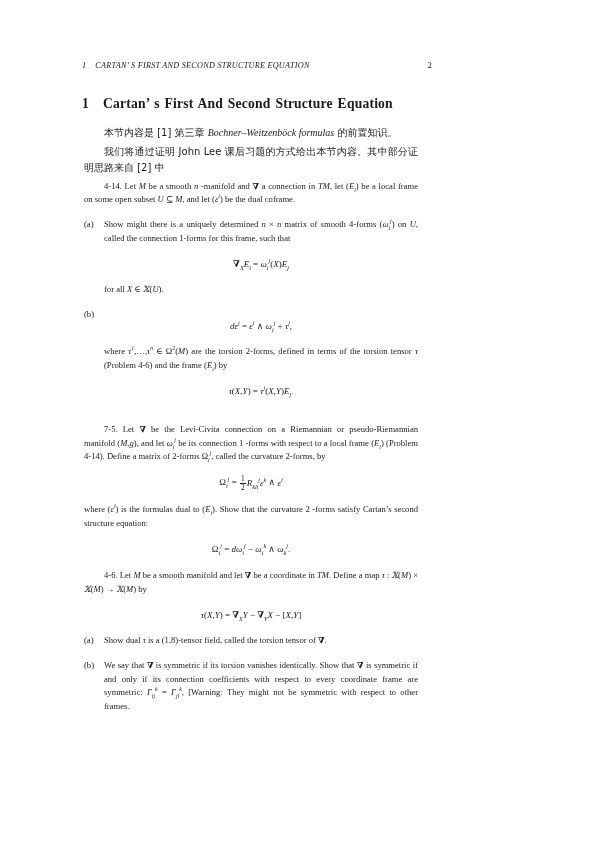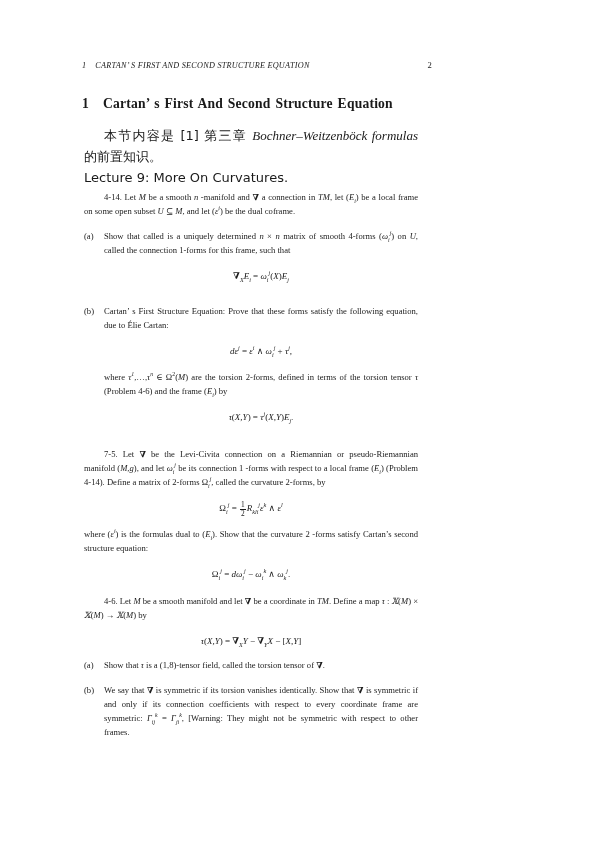--- a/index.html
+++ b/index.html
@@ -66,21 +66,21 @@
     text-align: justify;
   }
   p {
     margin: 0;
   }
   .indent {
     text-indent: 20px;
   }
   .cjk {
     font-family: "DejaVu Sans", "Liberation Sans", sans-serif;
-    font-size: 13px;
+    font-size: 10px;
   }
   .gap-sm { margin-top: 3px; }
   .gap-lg { margin-top: 13px; }
 
   
   i.m, span.mi {
     font-family: "Liberation Serif", "DejaVu Serif", serif;
     font-style: italic;
   }
   .up { font-style: normal; }
@@ -146,42 +146,42 @@
   </div>
 
   <h1 class="section-title">
     <span class="secnum">1</span><span>Cartan’ s First And Second Structure Equation</span>
   </h1>
 
   <div class="body">
 
     <p class="indent cjk"><span>本节内容是 [1] 第三章 </span><i class="m">Bochner–Weitzenböck formulas</i><span> 的前置知识。</span></p>
 
-    <p class="cjk"><span>Lecture 9: More On Curvatures.</span></p>
+    <p class="indent cjk gap-sm"><span>我们将通过证明 John Lee 课后习题的方式给出本节内容。其中部分证明思路来自 [2] 中</span></p>
 
     <p class="indent gap-sm"><span>4-14.</span>
       <span>Let </span><i class="m">M</i><span> be a smooth </span><i class="m">n</i><span> -manifold and </span><span class="nabla">∇</span><span> a connection in </span><i class="m">TM</i><span>, let </span>(<i class="m">E<sub class="mm">i</sub></i>)<span> be a local frame on some open subset </span><i class="m">U</i> ⊆ <i class="m">M</i><span>, and let </span>(<i class="m">ε<sup class="mm">i</sup></i>)<span> be the dual coframe.</span>
     </p>
 
     <div class="item">
       <div class="lbl">(a)</div>
       <div class="cnt">
-        <span>Show that called is a uniquely determined </span><i class="m">n</i> × <i class="m">n</i><span> matrix of smooth 4-forms </span>(<i class="m">ω<sub class="mm">i</sub><sup class="mm">j</sup></i>)<span> on </span><i class="m">U</i><span>, called the connection 1-forms for this frame, such that</span>
+        <span>Show might there is a uniquely determined </span><i class="m">n</i> × <i class="m">n</i><span> matrix of smooth 4-forms </span>(<i class="m">ω<sub class="mm">i</sub><sup class="mm">j</sup></i>)<span> on </span><i class="m">U</i><span>, called the connection 1-forms for this frame, such that</span>
 
         <div class="eq">
           <span class="nabla">∇</span><sub class="mm">X</sub><i class="m">E<sub class="mm">i</sub></i> = <i class="m">ω<sub class="mm">i</sub><sup class="mm">j</sup></i>(<i class="m">X</i>)<i class="m">E<sub class="mm">j</sub></i>
         </div>
 
+        <div><span>for all </span><i class="m">X</i> ∈ <span class="script">𝕏</span>(<i class="m">U</i>).</div>
       </div>
     </div>
 
     <div class="item">
       <div class="lbl">(b)</div>
       <div class="cnt">
-        <span>Cartan’ s First Structure Equation: Prove that these forms satisfy the following equation, due to Élie Cartan:</span>
 
         <div class="eq">
           <i class="m">dε<sup class="mm">j</sup></i> = <i class="m">ε<sup class="mm">i</sup></i> ∧ <i class="m">ω<sub class="mm">i</sub><sup class="mm">j</sup></i> + <i class="m">τ<sup class="mm">j</sup></i>,
         </div>
 
         <div><span>where </span><i class="m">τ<sup class="mm">1</sup></i>,…,<i class="m">τ<sup class="mm">n</sup></i> ∈ Ω<sup class="up" style="font-size:68%;vertical-align:super;">2</sup>(<i class="m">M</i>)<span> are the torsion 2-forms, defined in terms of the torsion tensor </span><i class="m">τ</i><span> (Problem 4-6) and the frame </span>(<i class="m">E<sub class="mm">i</sub></i>)<span> by</span></div>
 
         <div class="eq">
           <i class="m">τ</i>(<i class="m">X</i>,<i class="m">Y</i>) = <i class="m">τ<sup class="mm">j</sup></i>(<i class="m">X</i>,<i class="m">Y</i>)<i class="m">E<sub class="mm">j</sub></i>.
         </div>
@@ -205,21 +205,21 @@
     <p class="indent gap-lg"><span>4-6.</span>
       <span>Let </span><i class="m">M</i><span> be a smooth manifold and let </span><span class="nabla">∇</span><span> be a coordinate in </span><i class="m">TM</i><span>. Define a map </span><i class="m">τ</i> : <span class="script">𝕏</span>(<i class="m">M</i>) × <span class="script">𝕏</span>(<i class="m">M</i>) → <span class="script">𝕏</span>(<i class="m">M</i>)<span> by</span>
     </p>
 
     <div class="eq">
       <i class="m">τ</i>(<i class="m">X</i>,<i class="m">Y</i>) = <span class="nabla">∇</span><sub class="mm">X</sub><i class="m">Y</i> − <span class="nabla">∇</span><sub class="mm">Y</sub><i class="m">X</i> − [<i class="m">X</i>,<i class="m">Y</i>]
     </div>
 
     <div class="item">
       <div class="lbl">(a)</div>
-      <div class="cnt"><span>Show that </span><i class="m">τ</i><span> is a (1,8)-tensor field, called the torsion tensor of </span><span class="nabla">∇</span><span>.</span></div>
+      <div class="cnt"><span>Show dual </span><i class="m">τ</i><span> is a (1,8)-tensor field, called the torsion tensor of </span><span class="nabla">∇</span><span>.</span></div>
     </div>
 
     <div class="item">
       <div class="lbl">(b)</div>
       <div class="cnt"><span>We say that </span><span class="nabla">∇</span><span> is symmetric if its torsion vanishes identically. Show that </span><span class="nabla">∇</span><span> is symmetric if and only if its connection coefficients with respect to every coordinate frame are symmetric: </span><i class="m">Γ<sub class="mm">ij</sub><sup class="mm">k</sup></i> = <i class="m">Γ<sub class="mm">ji</sub><sup class="mm">k</sup></i><span>, [Warning: They might not be symmetric with respect to other frames.</span></div>
     </div>
 
   </div>
 </div>
 

